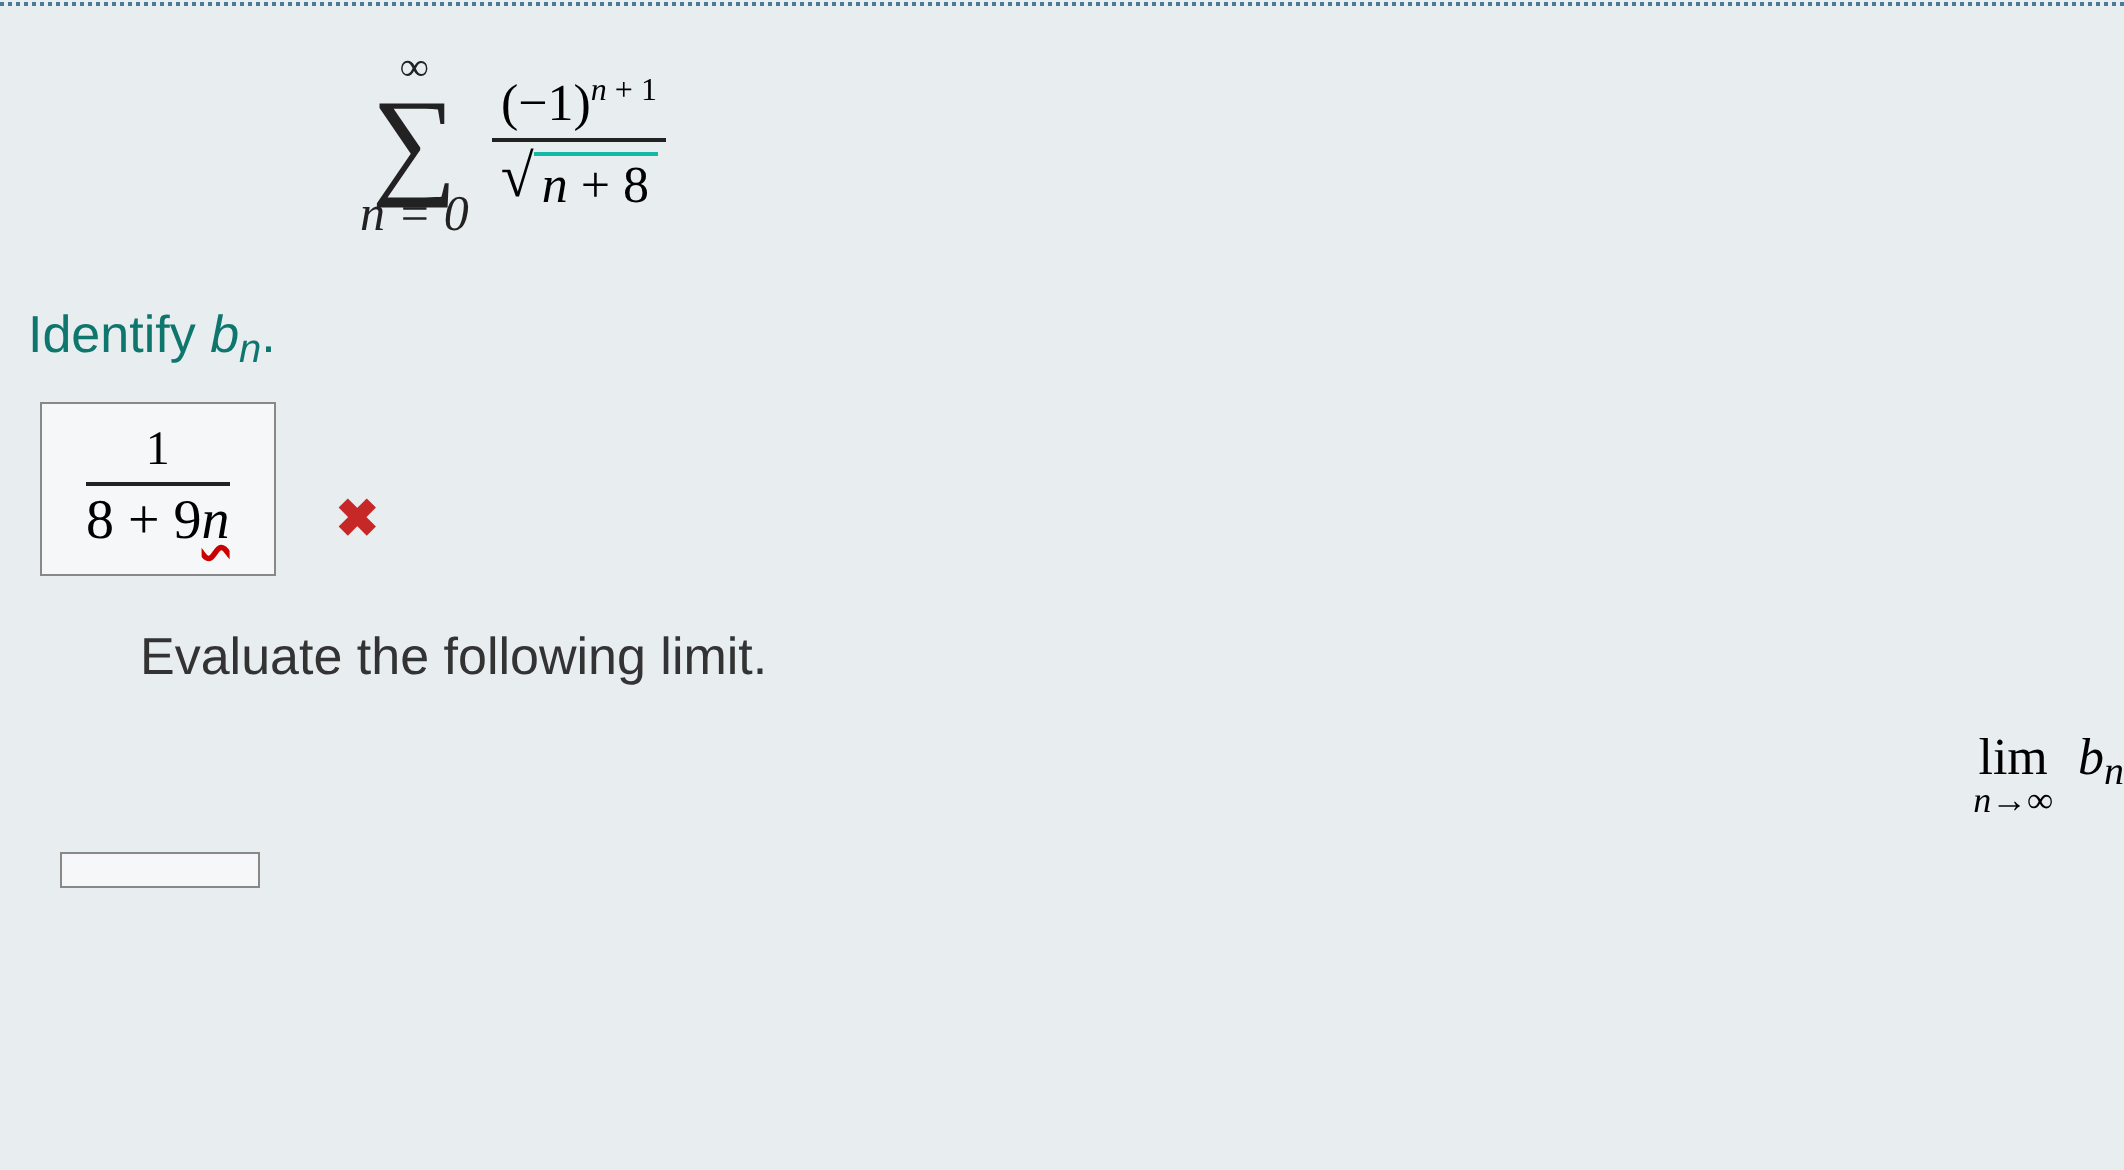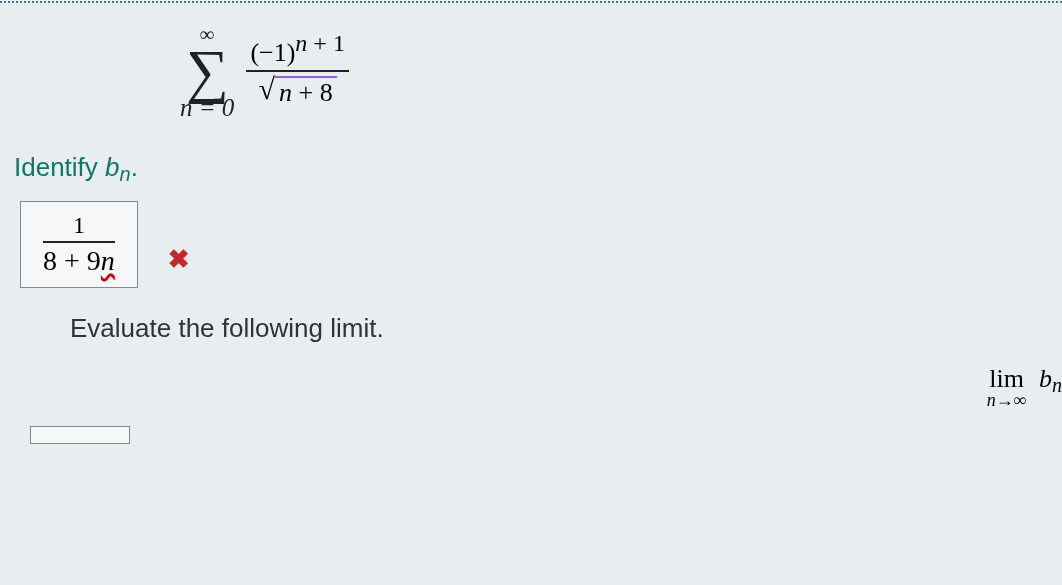--- a/index.html
+++ b/index.html
@@ -76,35 +76,35 @@
       height: 2px;
       background: #222;
     }
     .fraction-bottom {
       padding: 4px 4px 0 4px;
       font-size: 26px;
     }
     .sup {
       position: relative;
       top: -10px;
-      font-size: 24px;
+      font-size: 16px;
     }
     .ital {
       font-style: italic;
     }
     .sqrt-wrap {
       display: inline-flex;
       align-items: flex-start;
     }
     .sqrt-sym {
       font-size: 30px;
       line-height: 26px;
     }
     .sqrt-body {
-      border-top: 2px solid #8b5cf6;
+      border-top: 2px solid #14b8a6;
       padding: 0 4px;
       font-size: 26px;
     }
     .identify-text {
       font-size: 26px;
       color: #0f766e;
       padding-left: 14px;
       margin-bottom: 18px;
       font-family: Arial, sans-serif;
     }

